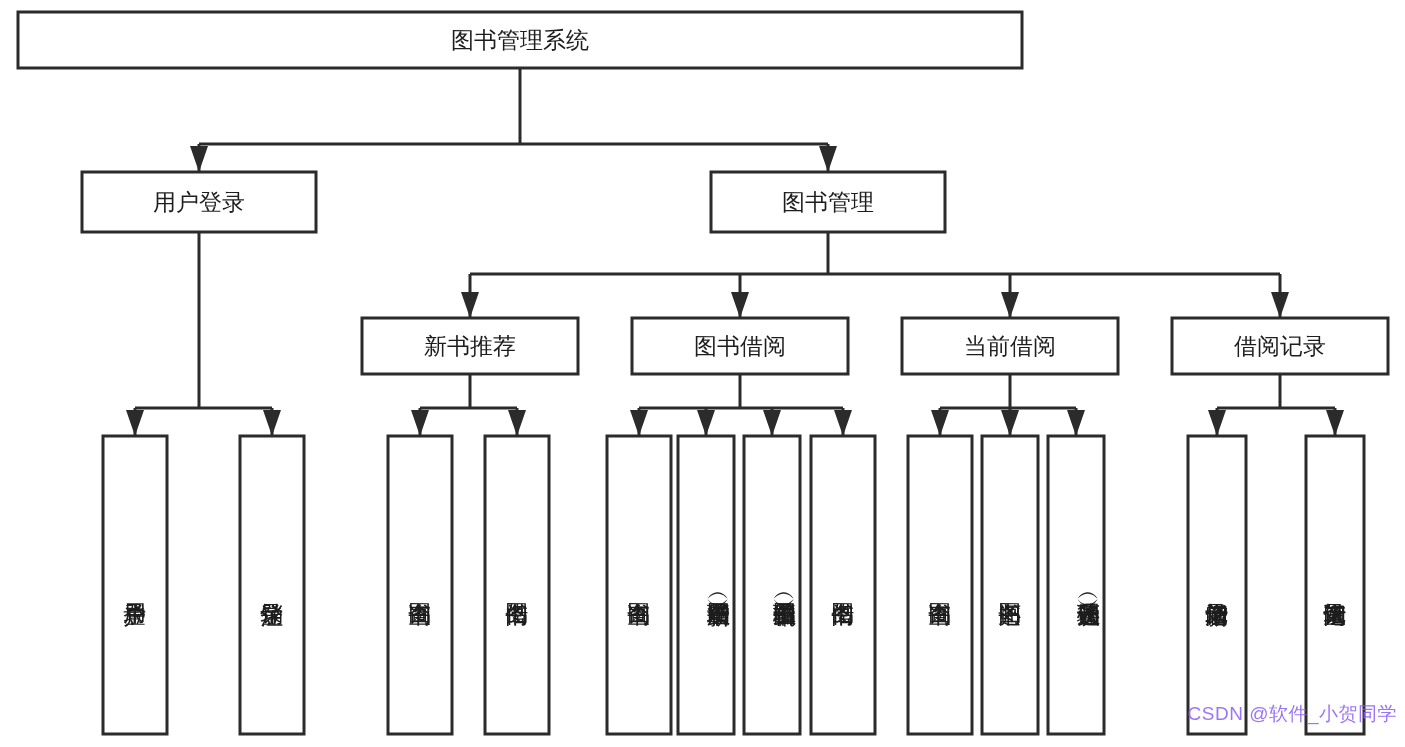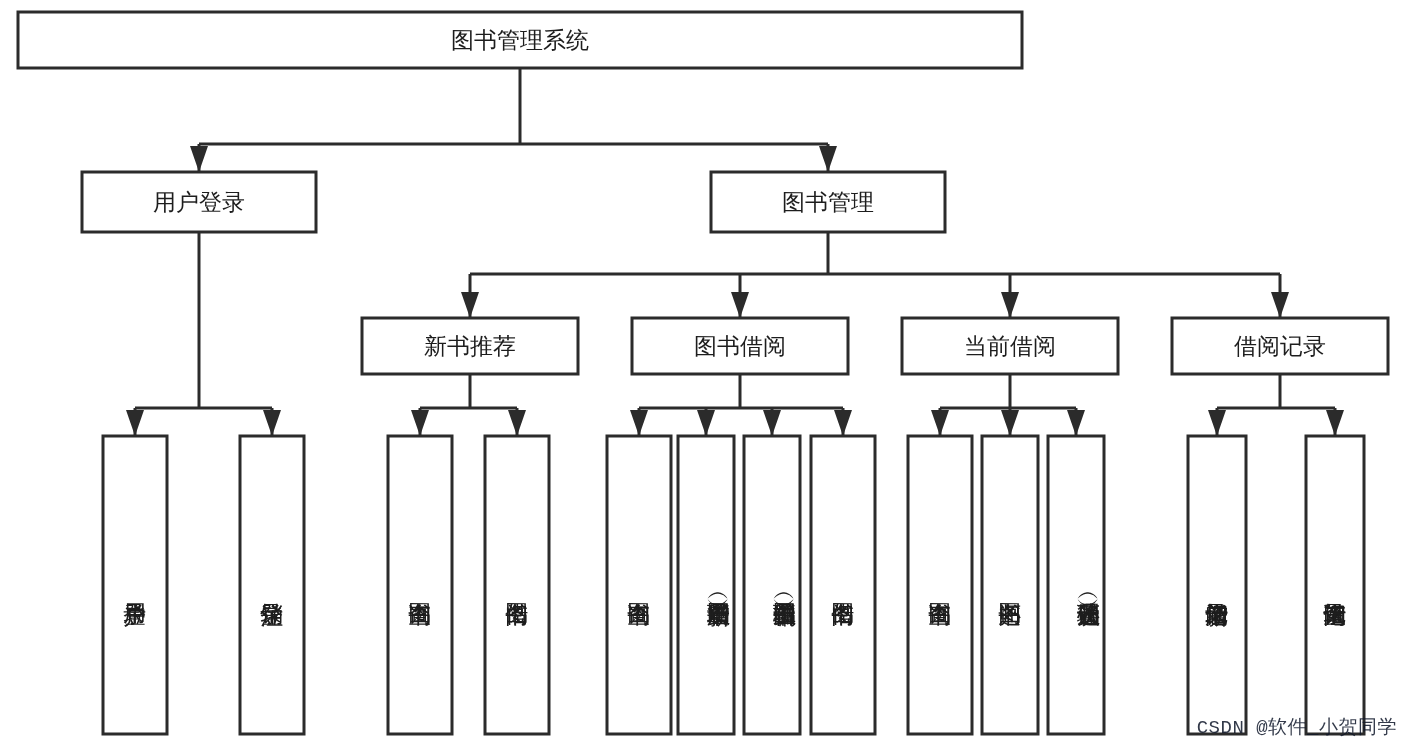--- a/index.html
+++ b/index.html
@@ -63,24 +63,24 @@
     align-items: flex-start;
     justify-content: center;
     pointer-events: none;
   }
   .leaf-label.center {
     align-items: center;
   }
   .watermark {
     position: absolute;
     right: 8px;
-    bottom: 7px;
-    font-family: Liberation Mono, monospace;
+    bottom: 20px;
+    font-family: Liberation Sans, sans-serif;
     font-size: 19px;
-    color: #0f172a;
+    color: #8b5cf6;
     opacity: 0.85;
     letter-spacing: 0.5px;
     white-space: nowrap;
   }
 </style>
 </head>
 <body>
 
 <div id="diagram-root">
 

